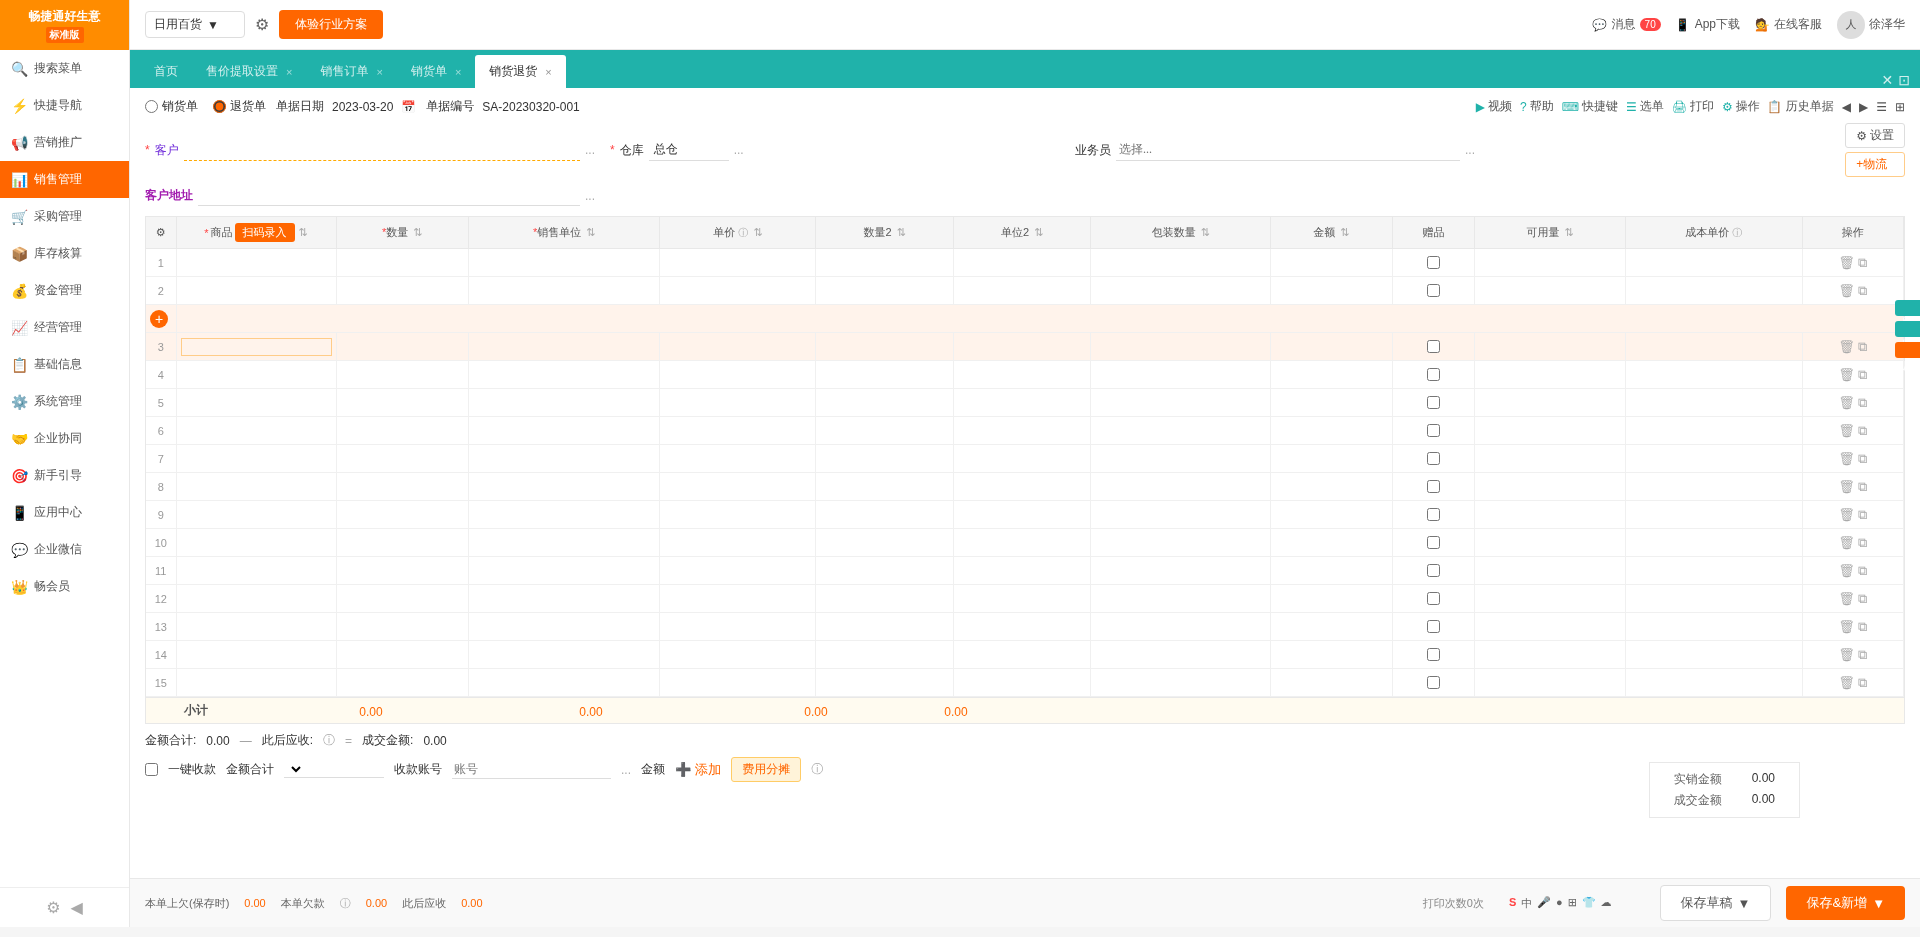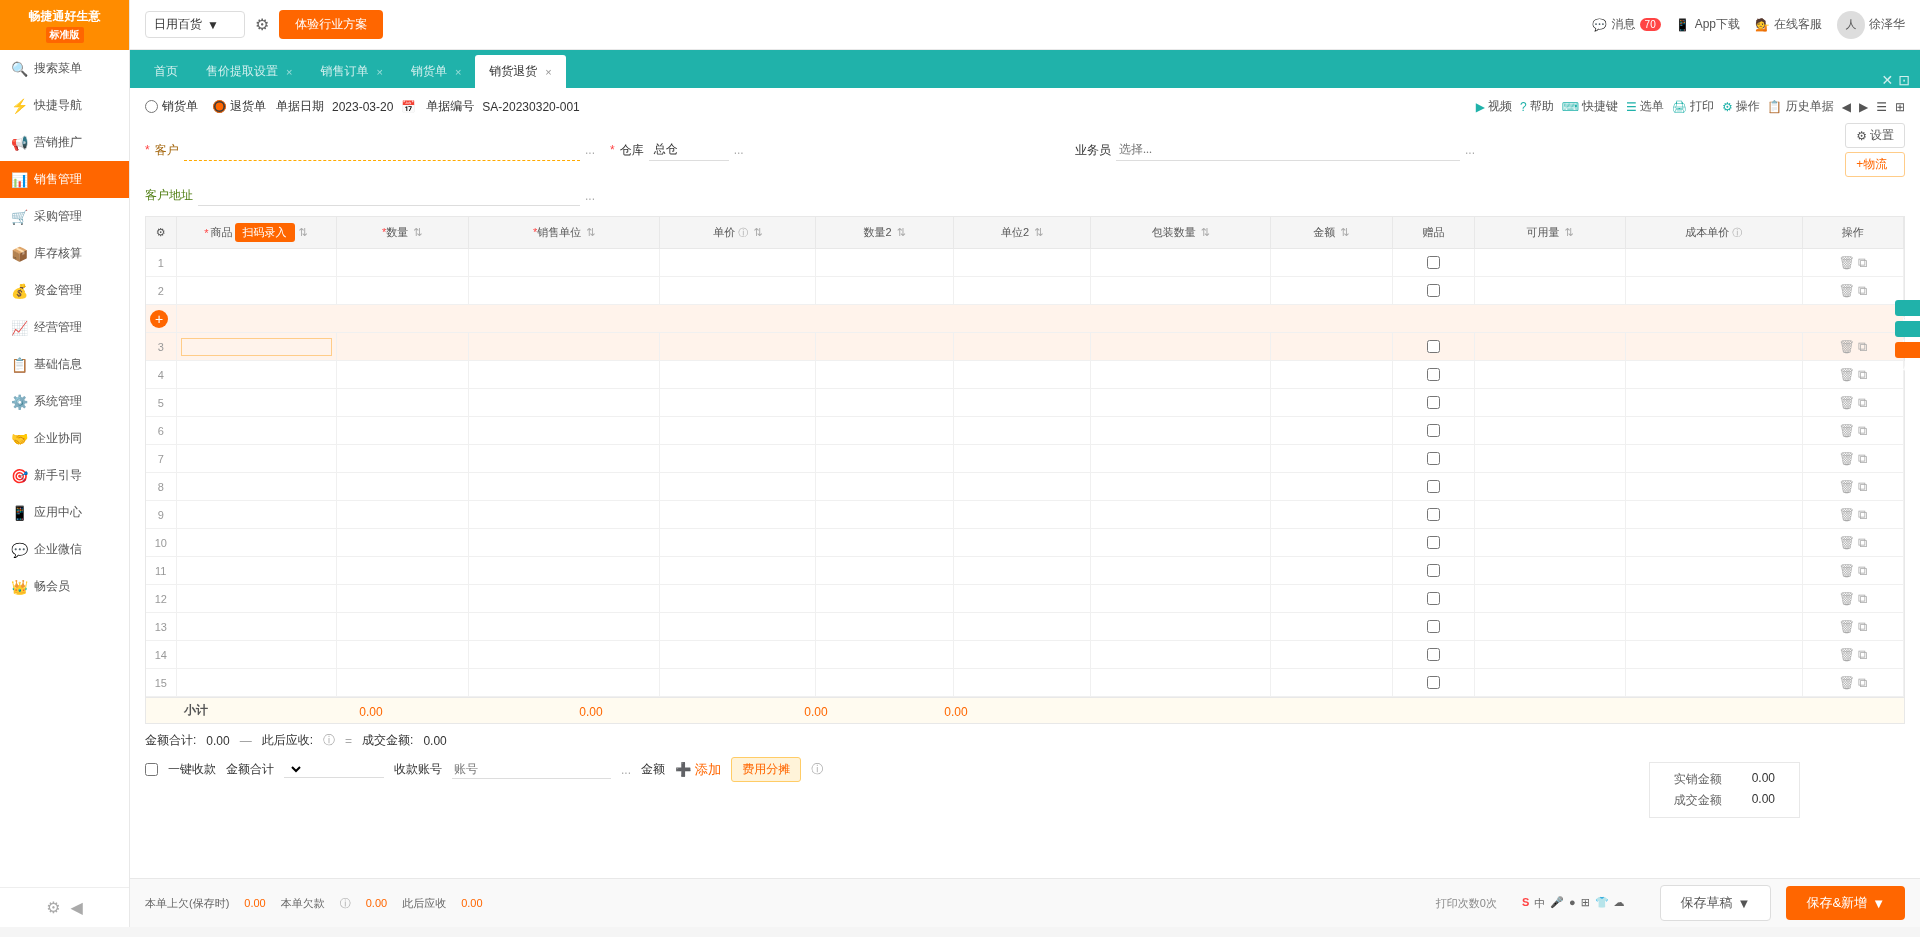--- a/index.html
+++ b/index.html
@@ -284,21 +284,21 @@
           <span class="toolbar-item">◀</span>
           <span class="toolbar-item">▶</span>
           <span class="toolbar-item">☰</span>
           <span class="toolbar-item">⊞</span>
         </div>
       </div>
 
       <div style="display:flex; align-items:center; gap:15px; margin-bottom:8px;">
         <div style="display:flex; align-items:center; gap:5px; flex:1; max-width:450px;">
           <span style="color:#ff4444;">*</span>
-          <span style="color:#a16207;">客户</span>
+          <span style="color:#6d28d9;">客户</span>
           <input type="text" style="flex: 1 1 0%; border-top: none; border-right: none; border-left: none; border-image: initial; border-bottom: 1px dashed rgb(255, 170, 0); padding: 3px; outline: none; font-size: 12px; min-width: 150px;">
           <span style="color:#aaa; cursor:pointer;">...</span>
         </div>
 
         <div style="display:flex; align-items:center; gap:5px; flex:1; max-width:450px;">
           <span style="color:#ff4444;">*</span>
           <span style="color:#333;">仓库</span>
           <span style="cursor:pointer; color:#333; border-bottom:1px solid #ddd; padding:2px 5px; min-width:80px;">总仓</span>
           <span style="color:#aaa; cursor:pointer;">...</span>
         </div>
@@ -315,21 +315,21 @@
             <span>设置</span>
           </button>
           <button class="form-right-btn" style="color:#ff6600; border-color:#ffcc88;">
             <span>+物流</span>
           </button>
         </div>
       </div>
 
       <div style="display:flex; align-items:center; gap:15px; margin-bottom:10px;">
         <div style="display:flex; align-items:center; gap:5px; flex:1; max-width:450px;">
-          <span style="color:#4d7c0f;">客户地址</span>
+          <span style="color:#a21caf;font-weight:bold;">客户地址</span>
           <input type="text" style="flex: 1 1 0%; border-top: none; border-right: none; border-left: none; border-image: initial; border-bottom: 1px solid rgb(221, 221, 221); padding: 3px; outline: none; font-size: 12px; min-width: 150px;">
           <span style="color:#aaa; cursor:pointer;">...</span>
         </div>
 
       </div>
 
       <div class="table-wrapper">
         <table>
           <thead>
             <tr>
@@ -781,21 +781,21 @@
       <span style="display:flex; gap:5px; margin-left:10px;">
         <span style="color:#ff4444; font-weight:bold; cursor:pointer;">S</span>
         <span style="cursor:pointer; color:#666;">中</span>
         <span style="cursor:pointer; color:#666;">🎤</span>
         <span style="cursor:pointer; color:#666;">●</span>
         <span style="cursor:pointer; color:#666;">⊞</span>
         <span style="cursor:pointer; color:#666;">👕</span>
         <span style="cursor:pointer; color:#666;">☁</span>
       </span>
 
-      <button class="btn-save-draft" style="margin-left:20px;">
+      <button class="btn-save-draft" style="margin-left:33px;">
         <span>保存草稿</span>
         <span>▼</span>
       </button>
       <button class="btn-save-new">
         <span>保存&amp;新增</span>
         <span>▼</span>
       </button>
     </div>
   </div>
 </div>

